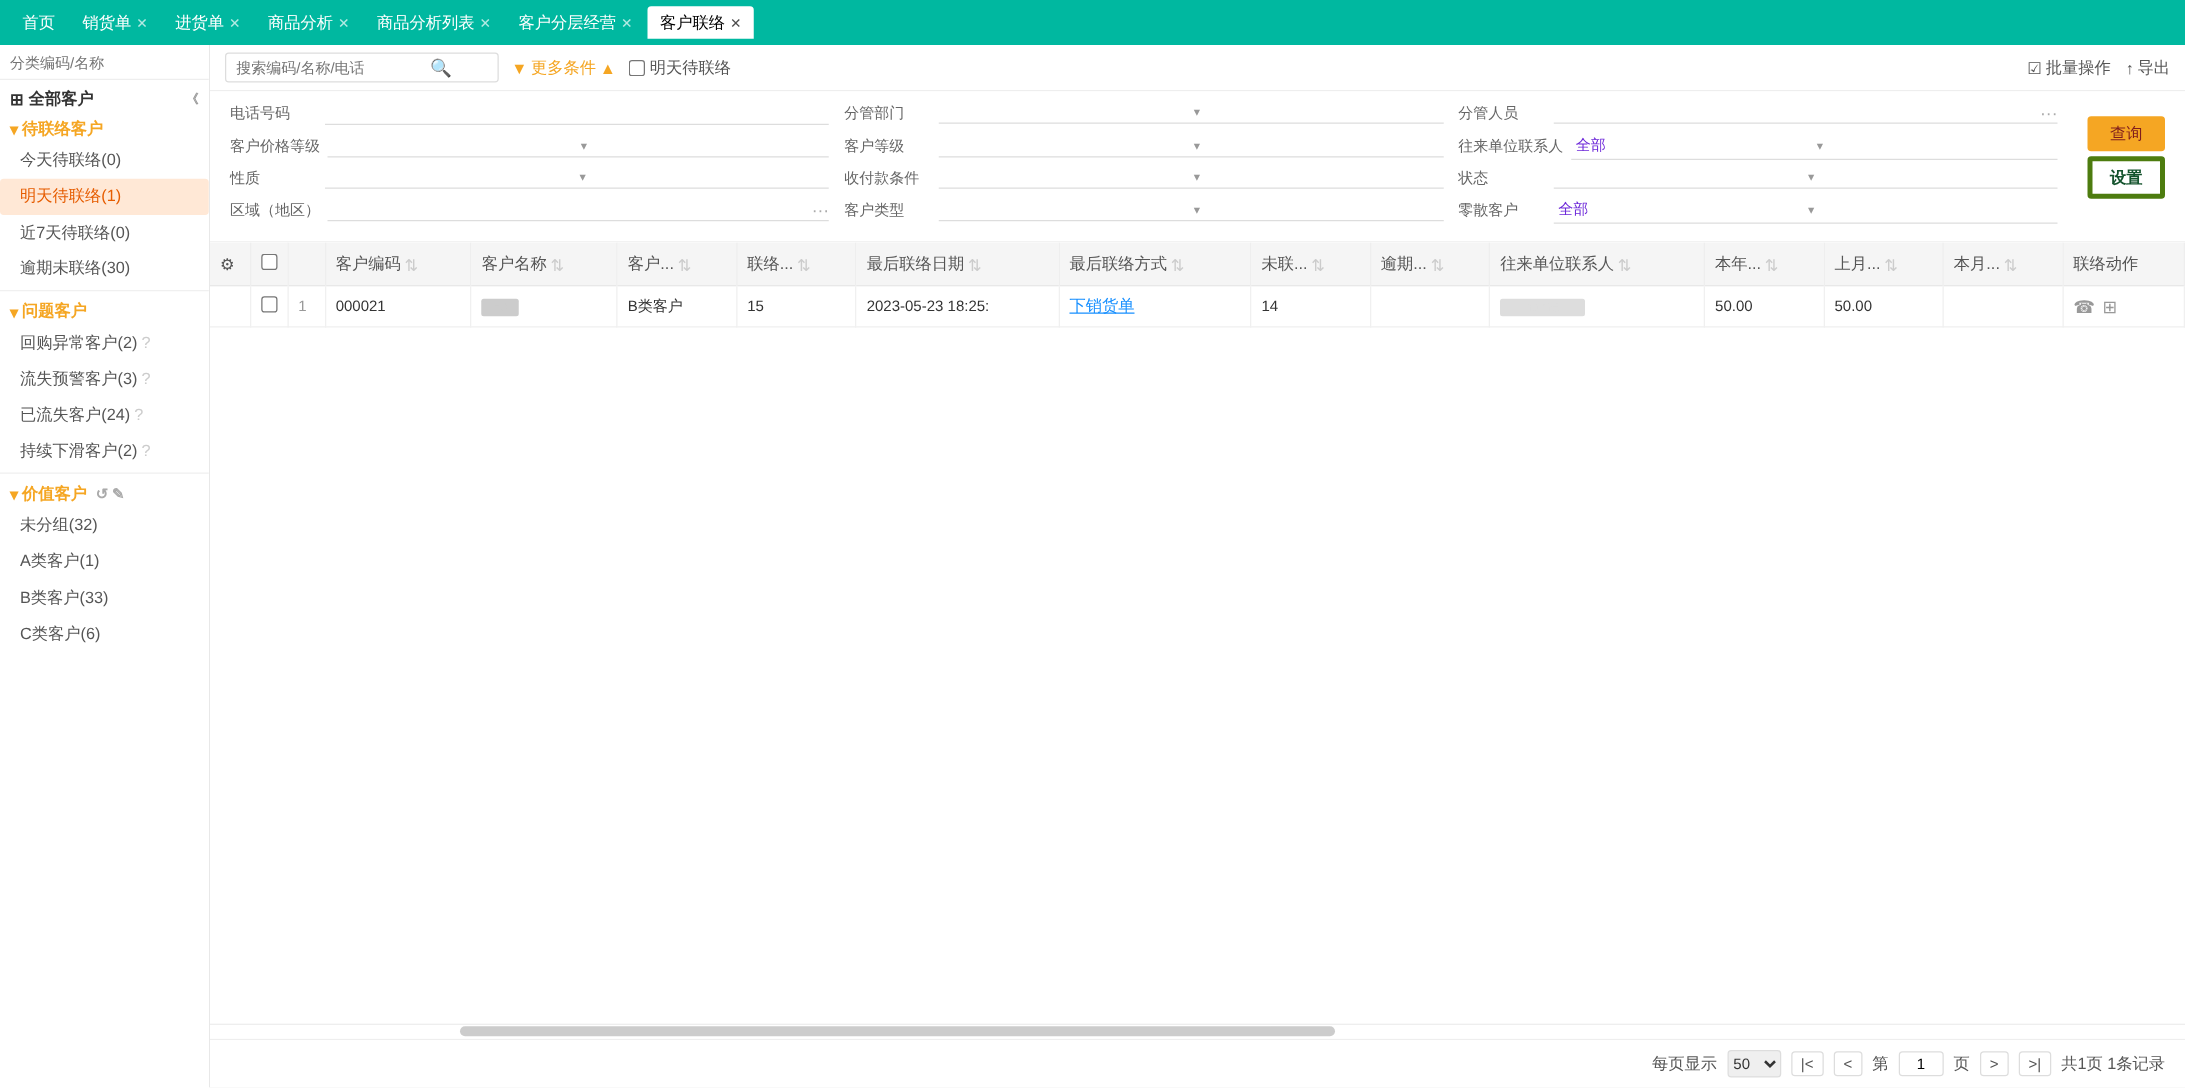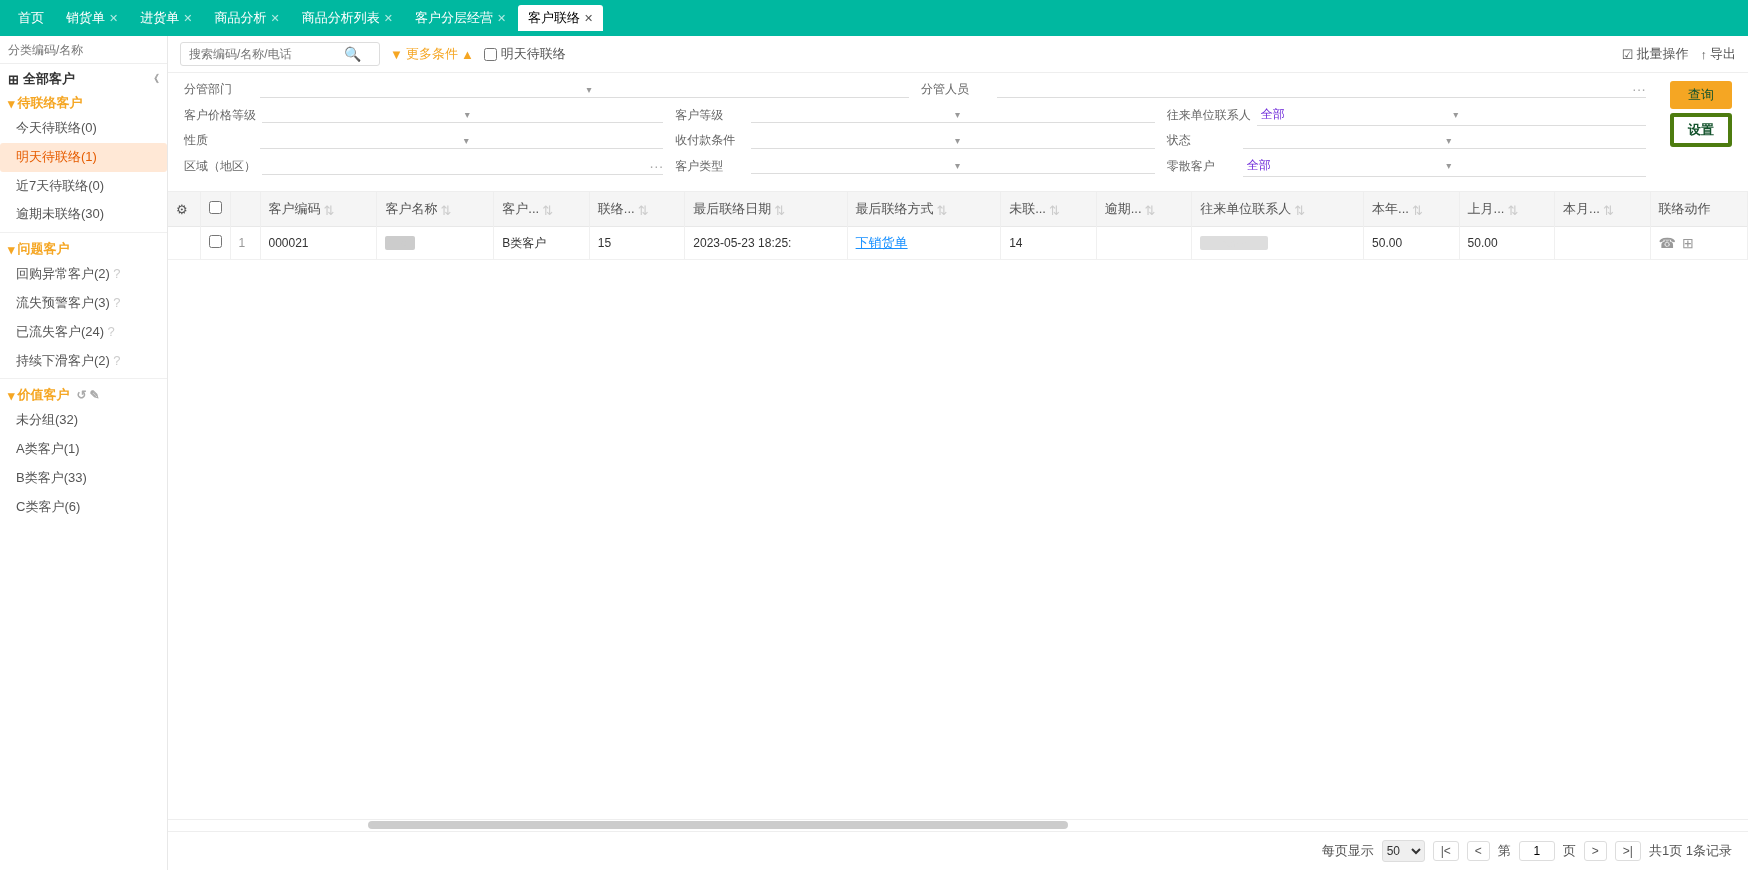--- a/index.html
+++ b/index.html
@@ -111,21 +111,21 @@
       align-items: center;
       gap: 10px;
     }
     .search-box {
       display: flex;
       align-items: center;
       border: 1px solid #ddd;
       border-radius: 3px;
       padding: 3px 8px;
       gap: 5px;
-      width: 200px;
+      width: 219px;
     }
     .search-box input {
       border: none;
       outline: none;
       font-size: 12px;
       color: #999;
       width: 150px;
     }
     .search-icon { color: #f5a623; font-size: 14px; cursor: pointer; }
     .more-conditions {
@@ -207,26 +207,27 @@
     .filter-select .caret { font-size: 10px; color: #999; }
     .filter-dots { color: #aaa; font-size: 14px; cursor: pointer; }
     .filter-actions {
       display: flex;
       flex-direction: column;
       gap: 4px;
       margin-left: 12px;
     }
     .btn-query {
       background: #f5a623;
-      color: #14532d;
+      color: #7f1d1d;
       border: none;
       border-radius: 3px;
       padding: 5px 16px;
       cursor: pointer;
       font-size: 13px;
+      margin-top: 12px;
     }
     .btn-settings {
       background: #fff;
       color: #14532d;
       border: 4px solid #4d7c0f;
       border-radius: 3px;
       padding: 4px 14px;
       cursor: pointer;
       font-size: 13px;
       font-weight: bold;
@@ -474,20 +475,24 @@
           <span>导出</span>
         </div>
       </div>
     </div>
 
     <div class="advanced-filter">
       <div style="display:flex; gap:12px;">
         <div style="flex:1;">
 
           <div class="filter-row">
+            <div class="filter-field">
+              <span class="filter-label">电话号码</span>
+              <input class="filter-input" type="text" style="">
+            </div>
             <div class="filter-field">
               <span class="filter-label">分管部门</span>
               <div class="filter-select">
                 <span></span>
                 <span class="caret">▾</span>
               </div>
             </div>
             <div class="filter-field">
               <span class="filter-label">分管人员</span>
               <div style="flex:1; border-bottom:1px solid #ddd; display:flex; align-items:center; justify-content:flex-end;">

